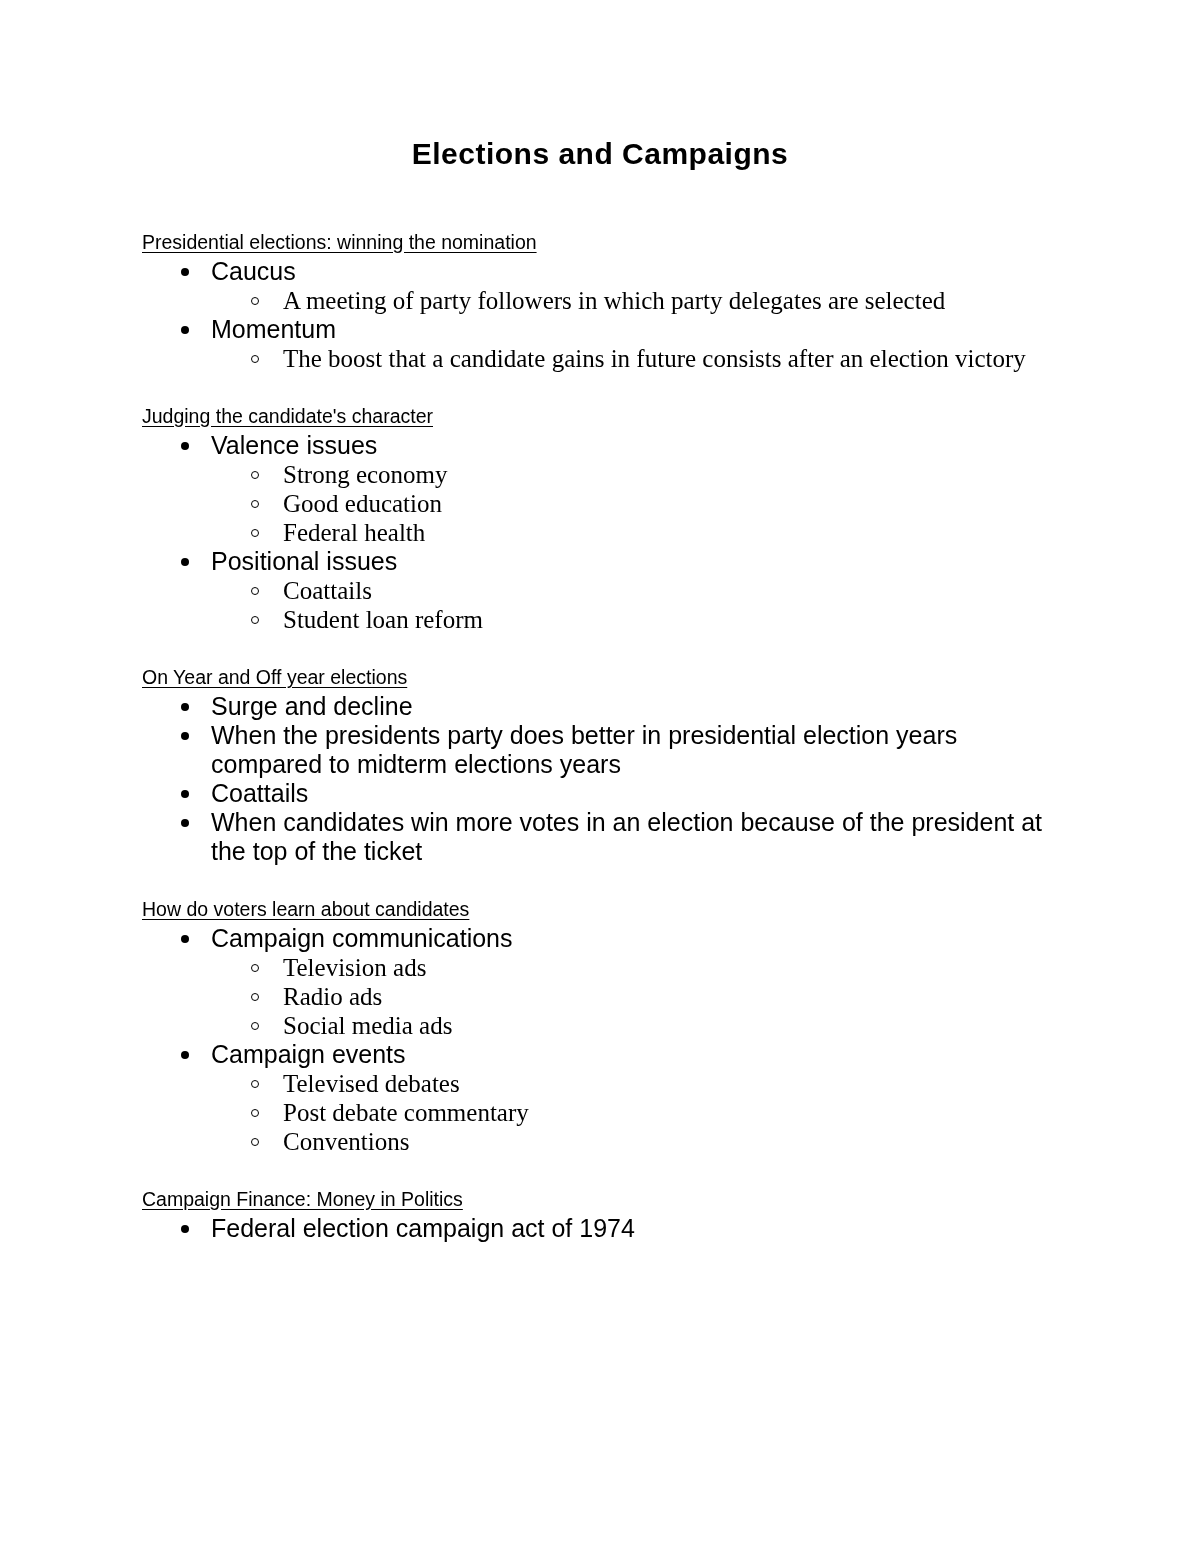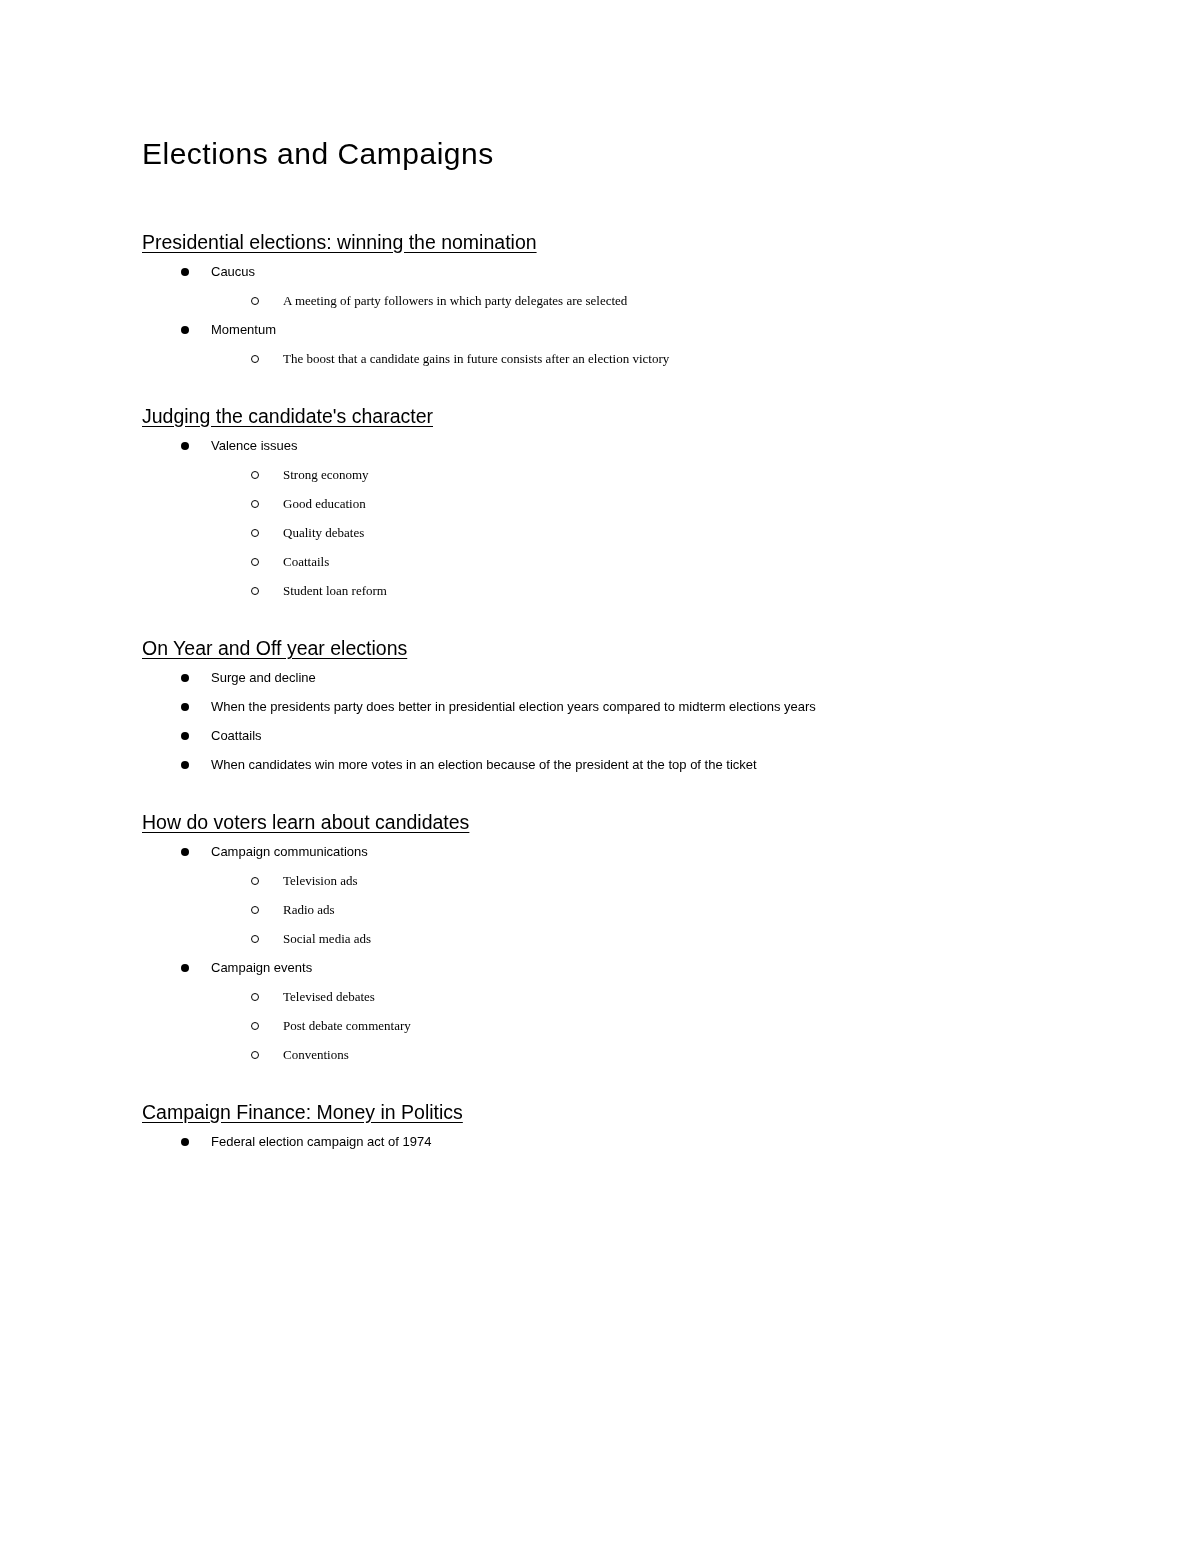--- a/index.html
+++ b/index.html
@@ -17,38 +17,39 @@
     overflow: hidden;
   }
   .content {
     margin: 0 142px;
     width: 916px;
   }
   .doc-title {
     padding-top: 134px;
     font-size: 30px;
     line-height: 40px;
-    font-weight: 400;
+    font-weight: 700;
+    text-align: center;
     letter-spacing: 0.5px;
   }
   .section {
     margin-top: 29px;
   }
   .section:first-of-type {
     margin-top: 54px;
   }
   .heading {
     font-size: 19.5px;
     line-height: 29px;
     text-decoration: underline;
     text-underline-offset: 3px;
   }
   .item {
     position: relative;
-    font-size: 13px;
+    font-size: 25px;
     line-height: 29px;
   }
   .lvl1 { padding-left: 69px; }
   .lvl2 { padding-left: 141px; font-family: Liberation Serif, serif; }
   .marker {
     position: absolute;
     top: 11px;
     display: inline-block;
     box-sizing: border-box;
   }
@@ -80,21 +81,22 @@
           <div class="item lvl1"><span class="marker disc"></span><span class="item-text">Caucus</span></div>
           <div class="item lvl2"><span class="marker circle"></span><span class="item-text">A meeting of party followers in which party delegates are selected</span></div>
           <div class="item lvl1"><span class="marker disc"></span><span class="item-text">Momentum</span></div>
           <div class="item lvl2"><span class="marker circle"></span><span class="item-text">The boost that a candidate gains in future consists after an election victory</span></div>
         </div>
         <div class="section">
           <div class="heading">Judging the candidate's character</div>
           <div class="item lvl1"><span class="marker disc"></span><span class="item-text">Valence issues</span></div>
           <div class="item lvl2"><span class="marker circle"></span><span class="item-text">Strong economy</span></div>
           <div class="item lvl2"><span class="marker circle"></span><span class="item-text">Good education</span></div>
-          <div class="item lvl2"><span class="marker circle"></span><span class="item-text">Quality debates</span></div>
+          <div class="item lvl2"><span class="marker circle"></span><span class="item-text">Federal health</span></div>
+          <div class="item lvl1"><span class="marker disc"></span><span class="item-text">Positional issues</span></div>
           <div class="item lvl2"><span class="marker circle"></span><span class="item-text">Coattails</span></div>
           <div class="item lvl2"><span class="marker circle"></span><span class="item-text">Student loan reform</span></div>
         </div>
         <div class="section">
           <div class="heading">On Year and Off year elections</div>
           <div class="item lvl1"><span class="marker disc"></span><span class="item-text">Surge and decline</span></div>
           <div class="item lvl1"><span class="marker disc"></span><span class="item-text">When the presidents party does better in presidential election years compared to midterm elections years</span></div>
           <div class="item lvl1"><span class="marker disc"></span><span class="item-text">Coattails</span></div>
           <div class="item lvl1"><span class="marker disc"></span><span class="item-text">When candidates win more votes in an election because of the president at the top of the ticket</span></div>
         </div>

